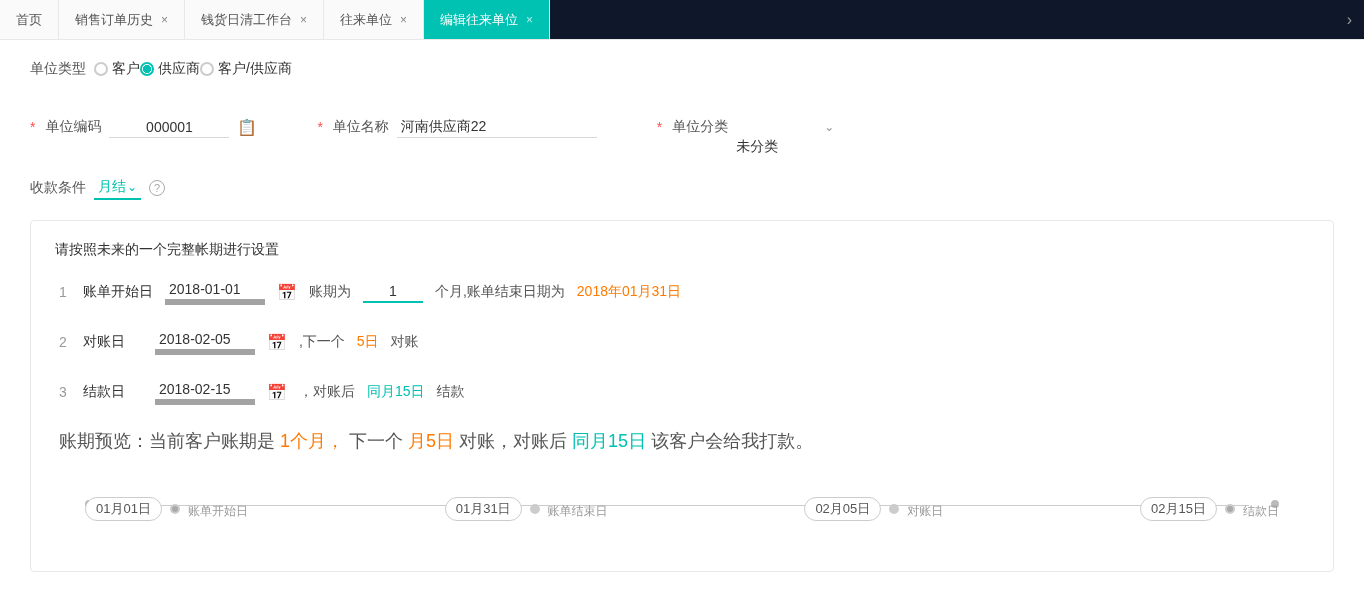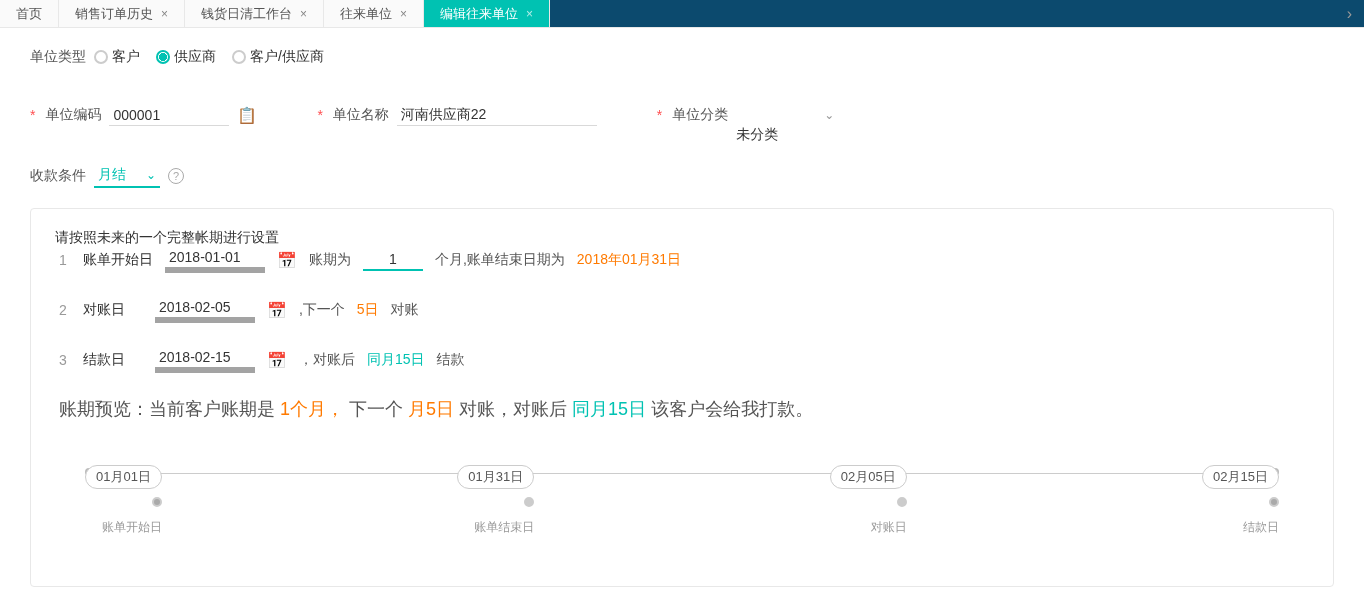--- a/index.html
+++ b/index.html
@@ -2,23 +2,23 @@
 <html><head>
   <meta charset="utf-8">
   <style>
     * { box-sizing: border-box; margin: 0; padding: 0; }
     body { font-family: "Microsoft YaHei", "PingFang SC", sans-serif; font-size: 14px; color: #333; background: #f5f5f5; }
 
     
     .tabs-bar {
       display: flex;
       align-items: center;
-      background: #0c4a6e;
+      background: #0f172a;
       border-bottom: 1px solid #e8e8e8;
-      height: 28px;
+      height: 40px;
       padding: 0;
     }
     .tab-item {
       display: flex;
       align-items: center;
       padding: 0 16px;
       height: 100%;
       cursor: pointer;
       font-size: 13px;
       color: #555;
@@ -73,21 +73,20 @@
       color: #555;
       white-space: nowrap;
     }
     .required-star {
       color: #ff4d4f;
       margin-right: 2px;
     }
     .radio-group {
       display: flex;
       align-items: center;
-      gap: 16px;
     }
     .radio-item {
       display: flex;
       align-items: center;
       gap: 4px;
       cursor: pointer;
     }
     .radio-circle {
       width: 14px;
       height: 14px;
@@ -128,21 +127,21 @@
 
     
     .payment-terms-field {
       display: flex;
       align-items: center;
       gap: 8px;
     }
     .payment-select {
       display: flex;
       align-items: center;
-      gap: 20px;
+      gap: 1px;
       border-bottom: 2px solid #00c2b2;
       padding: 2px 4px;
       cursor: pointer;
     }
     .payment-select-value {
       color: #00c2b2;
       font-size: 14px;
     }
     .question-icon {
       width: 16px;
@@ -160,20 +159,21 @@
     
     .period-settings-box {
       border: 1px solid #e8e8e8;
       border-radius: 4px;
       padding: 20px 24px;
       margin-bottom: 20px;
     }
     .period-settings-title {
       color: #333;
       font-size: 14px;
+      margin-bottom: 20px;
     }
     .period-row {
       display: flex;
       align-items: center;
       gap: 12px;
       margin-bottom: 24px;
     }
     .period-num {
       color: #999;
       width: 16px;
@@ -232,22 +232,22 @@
       background: #ccc;
     }
     .timeline-nodes {
       display: flex;
       justify-content: space-between;
       position: relative;
       z-index: 1;
     }
     .timeline-node {
       display: flex;
-      flex-direction: column;
-      align-items: flex-end;
+      flex-direction: row;
+      align-items: center;
       gap: 8px;
     }
     .timeline-dot {
       width: 10px;
       height: 10px;
       border-radius: 50%;
       background: #ccc;
       border: 2px solid #ccc;
     }
     .timeline-dot.start {
@@ -326,21 +326,21 @@
           <span>客户/供应商</span>
         </label>
       </div>
     </div>
   </div>
 
   <div class="form-row">
     <div class="form-field">
       <span class="required-star">*</span>
       <span class="form-label">单位编码</span>
-      <input class="text-input" type="text" style="width: 120px;" value="000001">
+      <input class="text-input" type="text" style="width: 120px; text-align: center;" value="000001">
       <span class="calendar-icon">📋</span>
     </div>
     <div class="form-field" style="margin-left:40px;">
       <span class="required-star">*</span>
       <span class="form-label">单位名称</span>
       <input class="text-input" type="text" style="width: 200px;" value="河南供应商22">
     </div>
     <div class="form-field" style="margin-left:40px;">
       <span class="required-star">*</span>
       <span class="form-label">单位分类</span>

